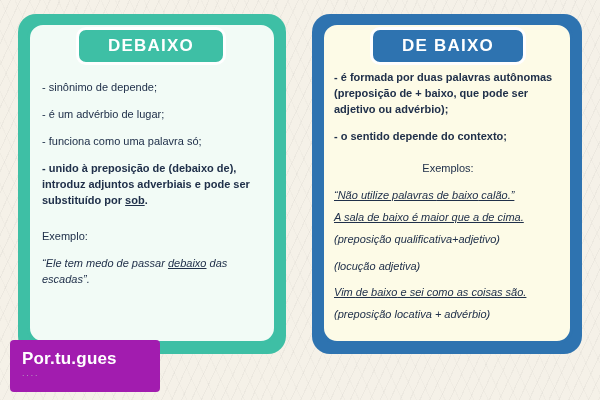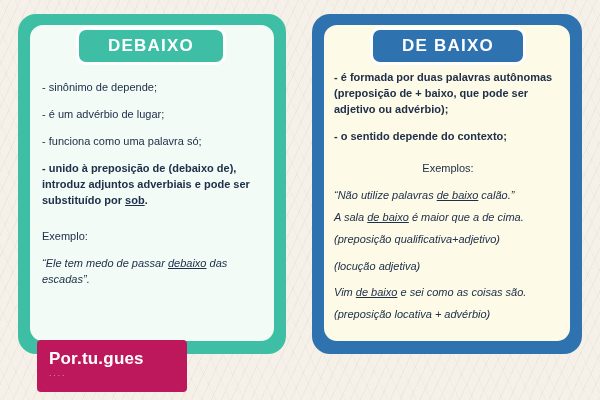--- a/index.html
+++ b/index.html
@@ -119,20 +119,21 @@
   .body-right {
     left: 334px;
     top: 70px;
     width: 228px;
   }
   .body p {
     margin: 0 0 11px 0;
   }
   .body p.tight {
     margin-bottom: 6px;
+    text-decoration: underline;
   }
   .bold {
     font-weight: bold;
   }
   .ital {
     font-style: italic;
   }
   .uline {
     text-decoration: underline;
     margin-top: 34px;
@@ -142,26 +143,25 @@
     margin-bottom: 6px;
   }
 
   
   .logo {
     position: absolute;
     left: 10px;
     bottom: 8px;
     width: 150px;
     height: 52px;
-    background: #be185d;
+    background: #a21caf;
     border-radius: 4px;
     color: #ffffff;
     box-sizing: border-box;
     padding: 9px 0 0 12px;
-    margin-left: 27px;
   }
   .logo-title {
     font-size: 17px;
     font-weight: bold;
     letter-spacing: 0.2px;
   }
   .logo-sub {
     font-size: 7px;
     letter-spacing: 2px;
     color: #b9bcc2;

